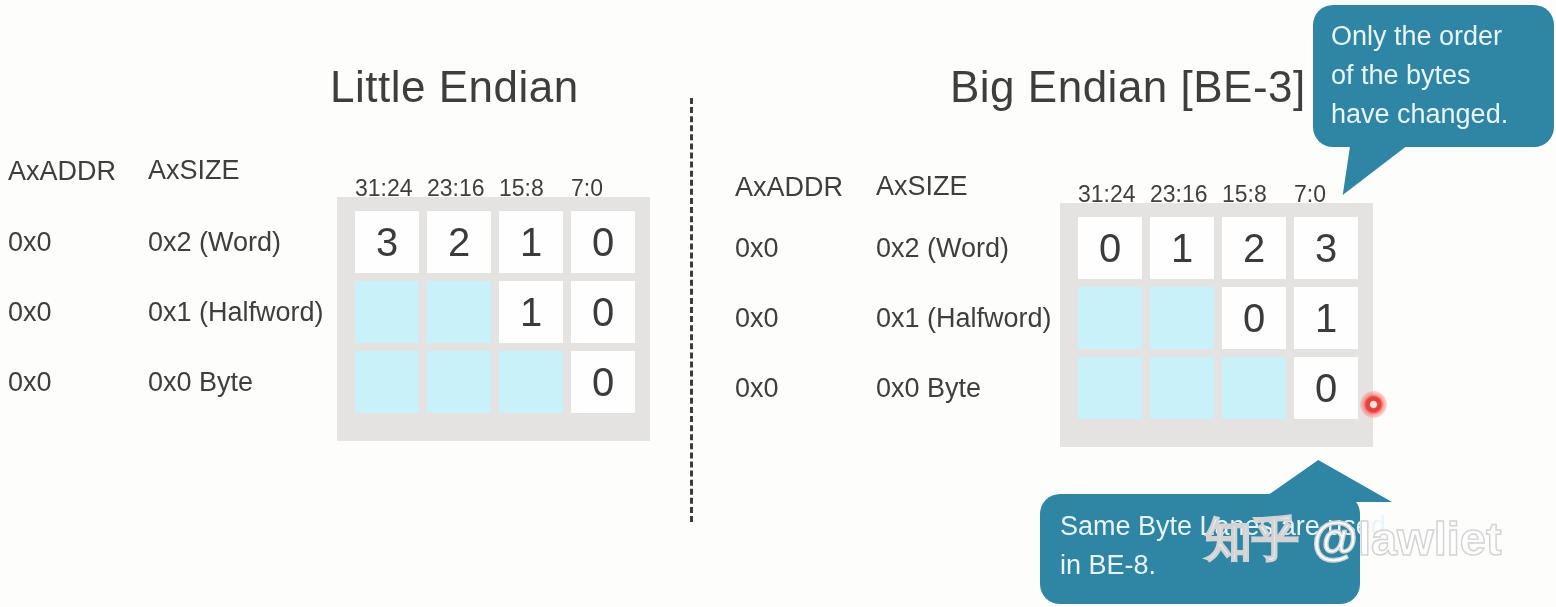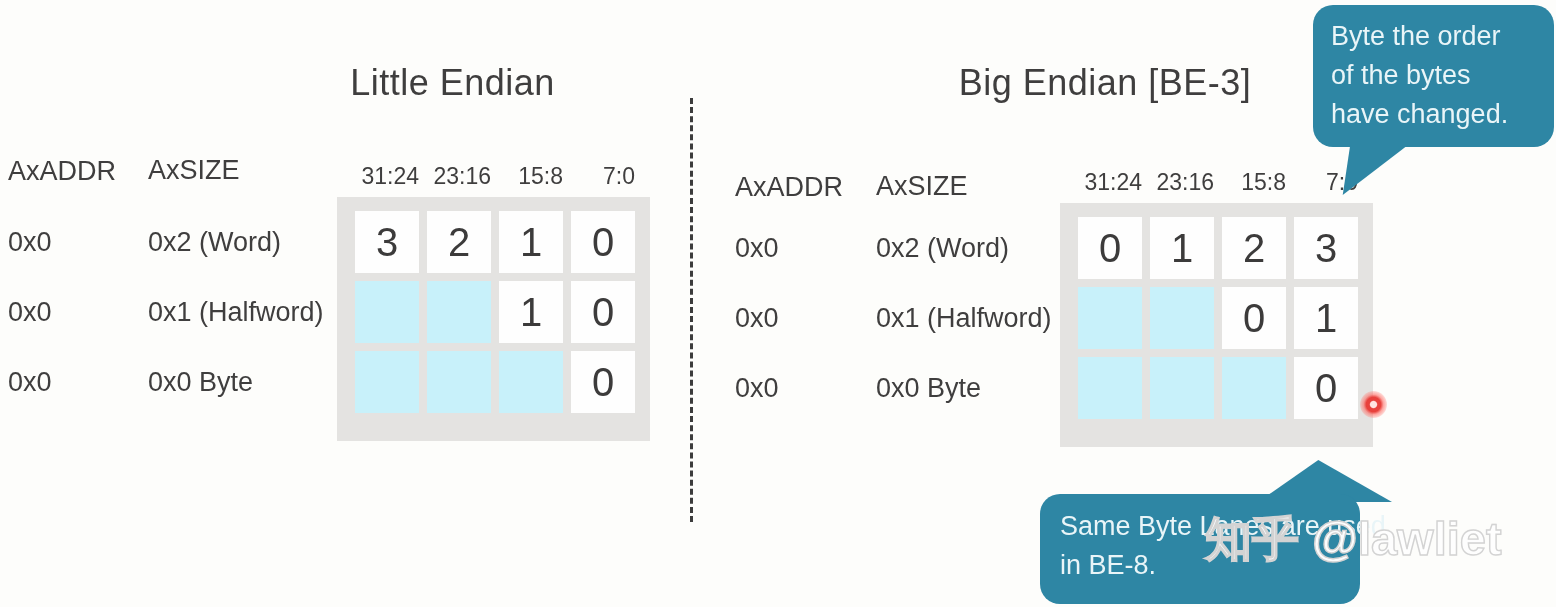--- a/index.html
+++ b/index.html
@@ -11,21 +11,21 @@
     width: 1556px;
     height: 607px;
     background: #fdfdfb;
     overflow: hidden;
     color: #3f3e3e;
   }
 
   .panel-title {
     position: absolute;
     top: 62px;
-    font-size: 36px;
+    font-size: 44px;
     font-weight: 400;
     letter-spacing: 0.5px;
     text-align: center;
     color: #3f3e3e;
     white-space: nowrap;
   }
   .panel-title.left  { left: 330px; width: 245px; }
   .panel-title.right { left: 950px; width: 310px; }
 
   .col-header {
@@ -45,21 +45,21 @@
 
   .lane-headers {
     position: absolute;
     display: grid;
     grid-template-columns: repeat(4, 64px);
     gap: 8px;
     padding: 0 15px 0 18px;
     font-size: 23px;
     color: #3f3e3e;
   }
-  .lane-headers span { text-align: right; white-space: nowrap; }
+  .lane-headers span { text-align: left; white-space: nowrap; margin-top: 12px; }
 
   .byte-grid {
     position: absolute;
     display: grid;
     grid-template-columns: repeat(4, 64px);
     grid-auto-rows: 62px;
     gap: 8px;
     padding: 14px 15px 28px 18px;
     background: #e4e3e1;
   }
@@ -212,21 +212,21 @@
       <div class="cell unused"></div>
       <div class="cell used">0</div>
       <div class="cell used">1</div>
       <div class="cell unused"></div>
       <div class="cell unused"></div>
       <div class="cell unused"></div>
       <div class="cell used">0</div>
     </div>
 
   <div class="bubble top">
-    <div class="bubble-text">Byte the order of the bytes have changed.</div>
+    <div class="bubble-text">Only the order of the bytes have changed.</div>
   </div>
   <div class="tail top-tail"></div>
 
   <div class="tail bottom-tail"></div>
   <div class="bubble bottom">
     <div class="bubble-text">Same Byte Lanes are used in BE-8.</div>
   </div>
 
   <div class="laser-dot"></div>
 

